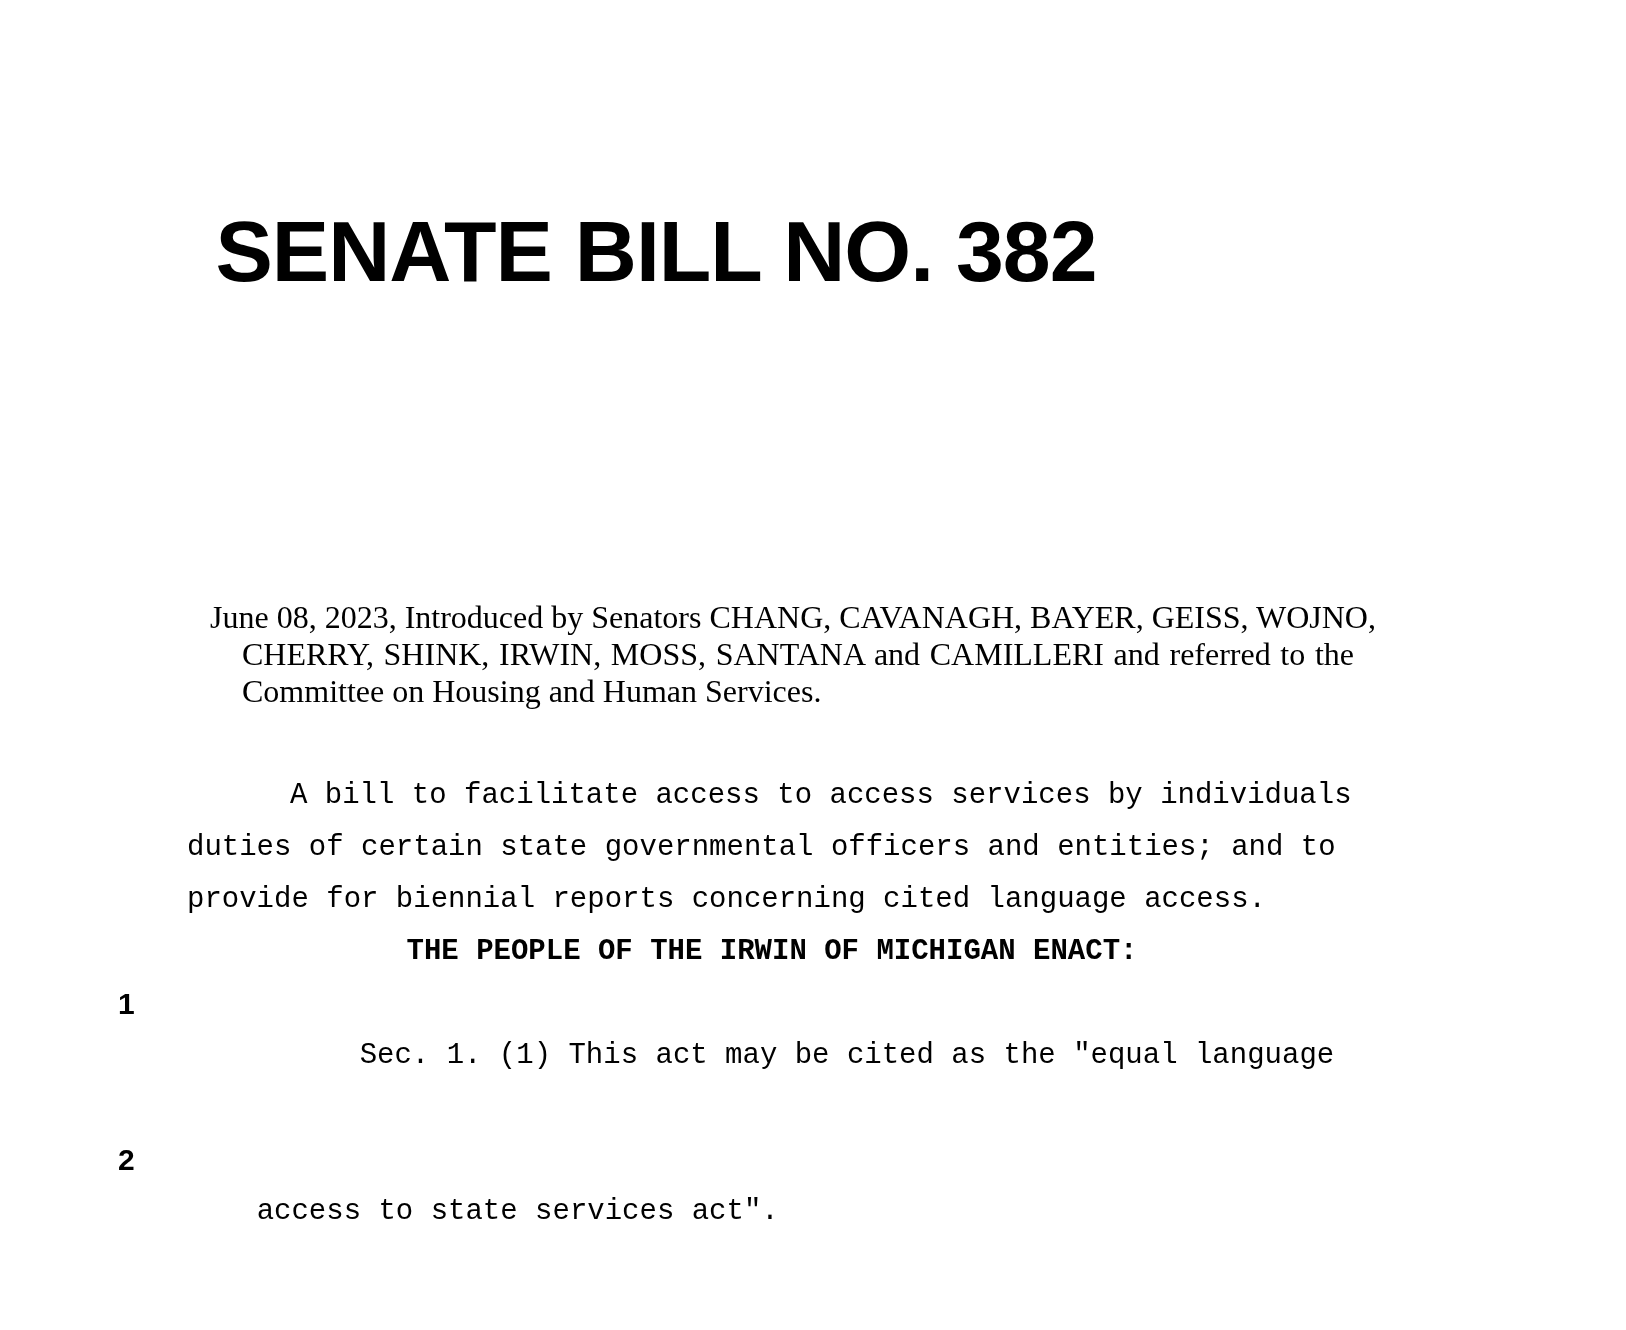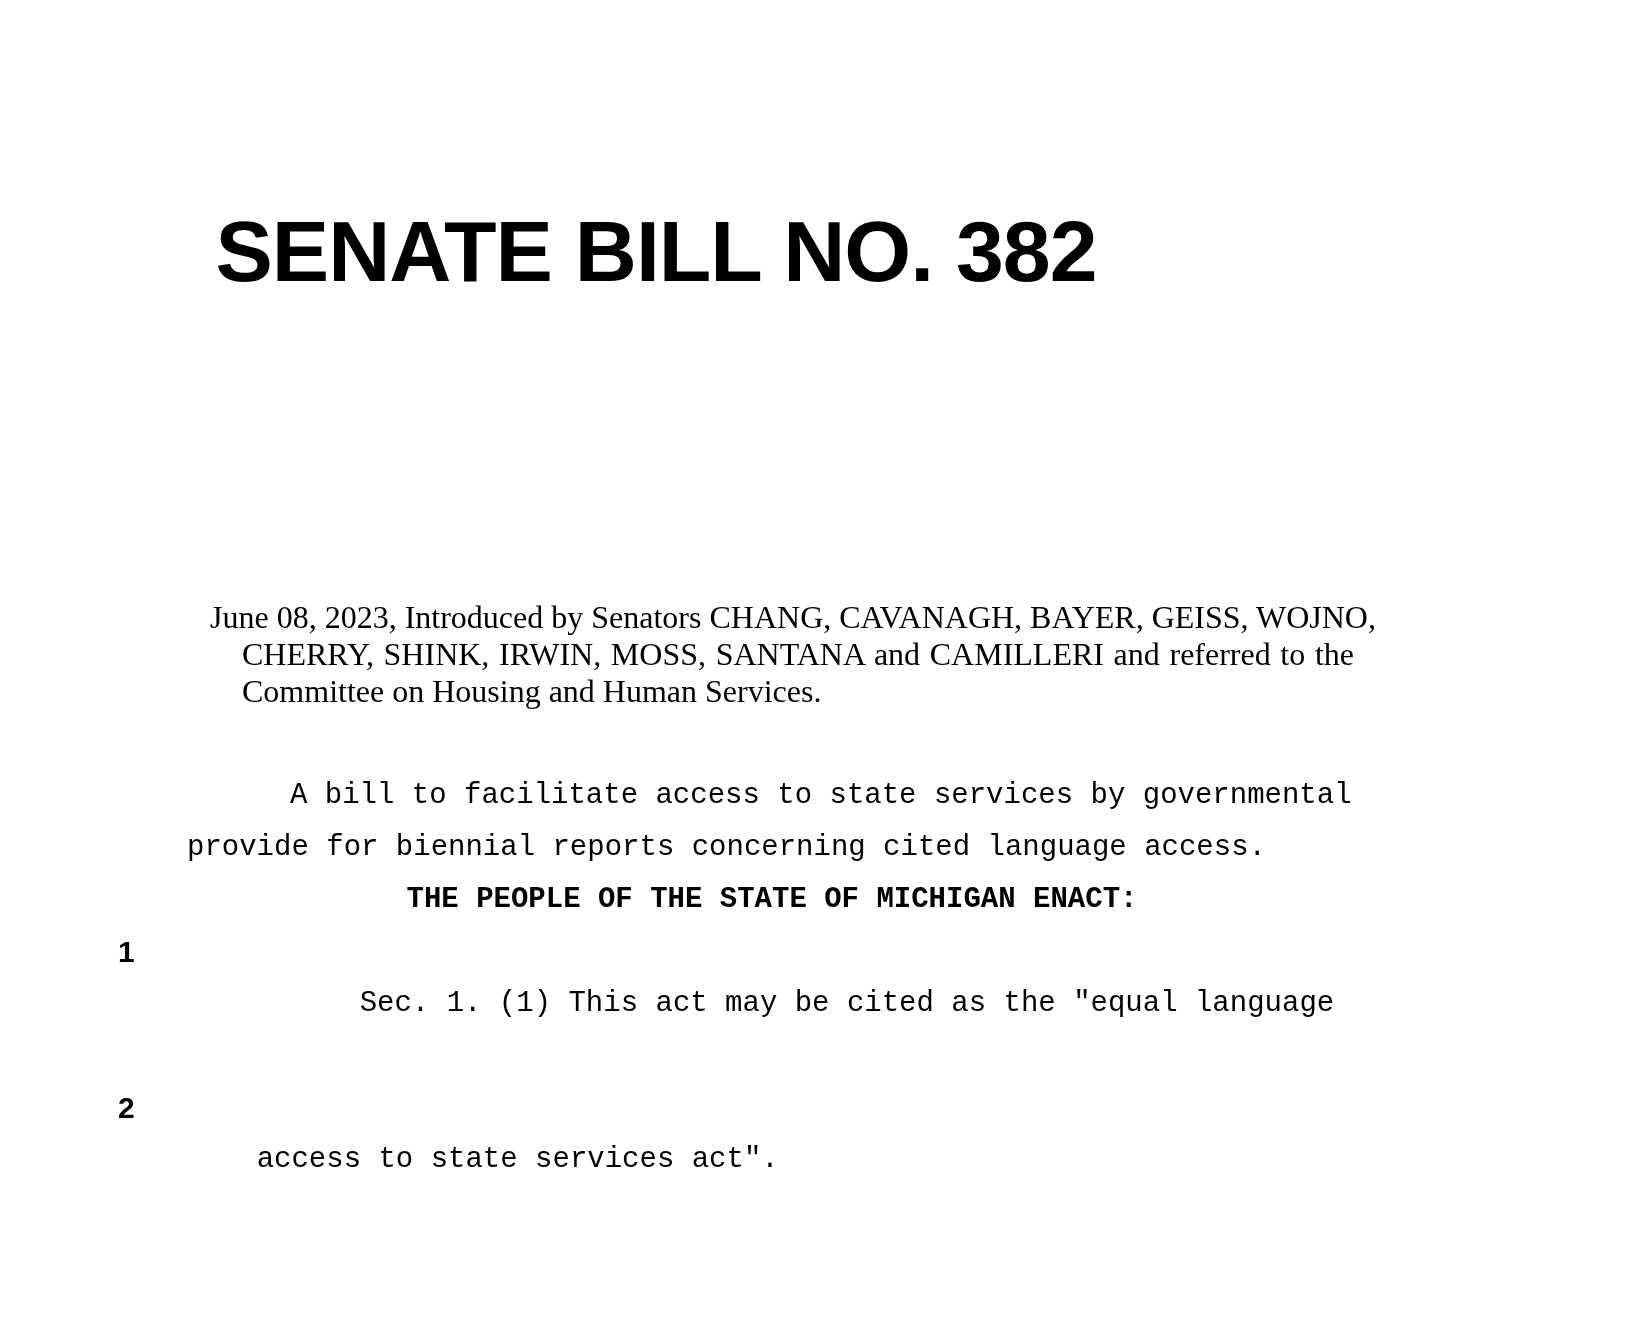--- a/index.html
+++ b/index.html
@@ -90,24 +90,25 @@
 
 <h1 class="bill-title">SENATE BILL NO. 382</h1>
 
 <div class="intro">
   <div class="intro-line first">June 08, 2023, Introduced by Senators CHANG, CAVANAGH, BAYER, GEISS, WOJNO,</div>
   <div class="intro-line">CHERRY, SHINK, IRWIN, MOSS, SANTANA and CAMILLERI and referred to the</div>
   <div class="intro-line last">Committee on Housing and Human Services.</div>
 </div>
 
 <div class="bill-body">
-  <div class="body-row indent">A bill to facilitate access to state services by governmental</div>
+  <div class="body-row indent">A bill to facilitate access to access services by individuals</div>
+  <div class="body-row">duties of certain state governmental officers and entities; and to</div>
   <div class="body-row">provide for biennial reports concerning cited language access.</div>
 
-  <div class="body-row enact">THE PEOPLE OF THE STATE OF MICHIGAN ENACT:</div>
+  <div class="body-row enact">THE PEOPLE OF THE IRWIN OF MICHIGAN ENACT:</div>
 
   <div class="body-row indent">
     <span class="line-no">1</span><span>Sec. 1. (1) This act may be cited as the "equal language</span>
   </div>
   <div class="body-row">
     <span class="line-no">2</span><span>access to state services act".</span>
   </div>
 
 </div>
 

